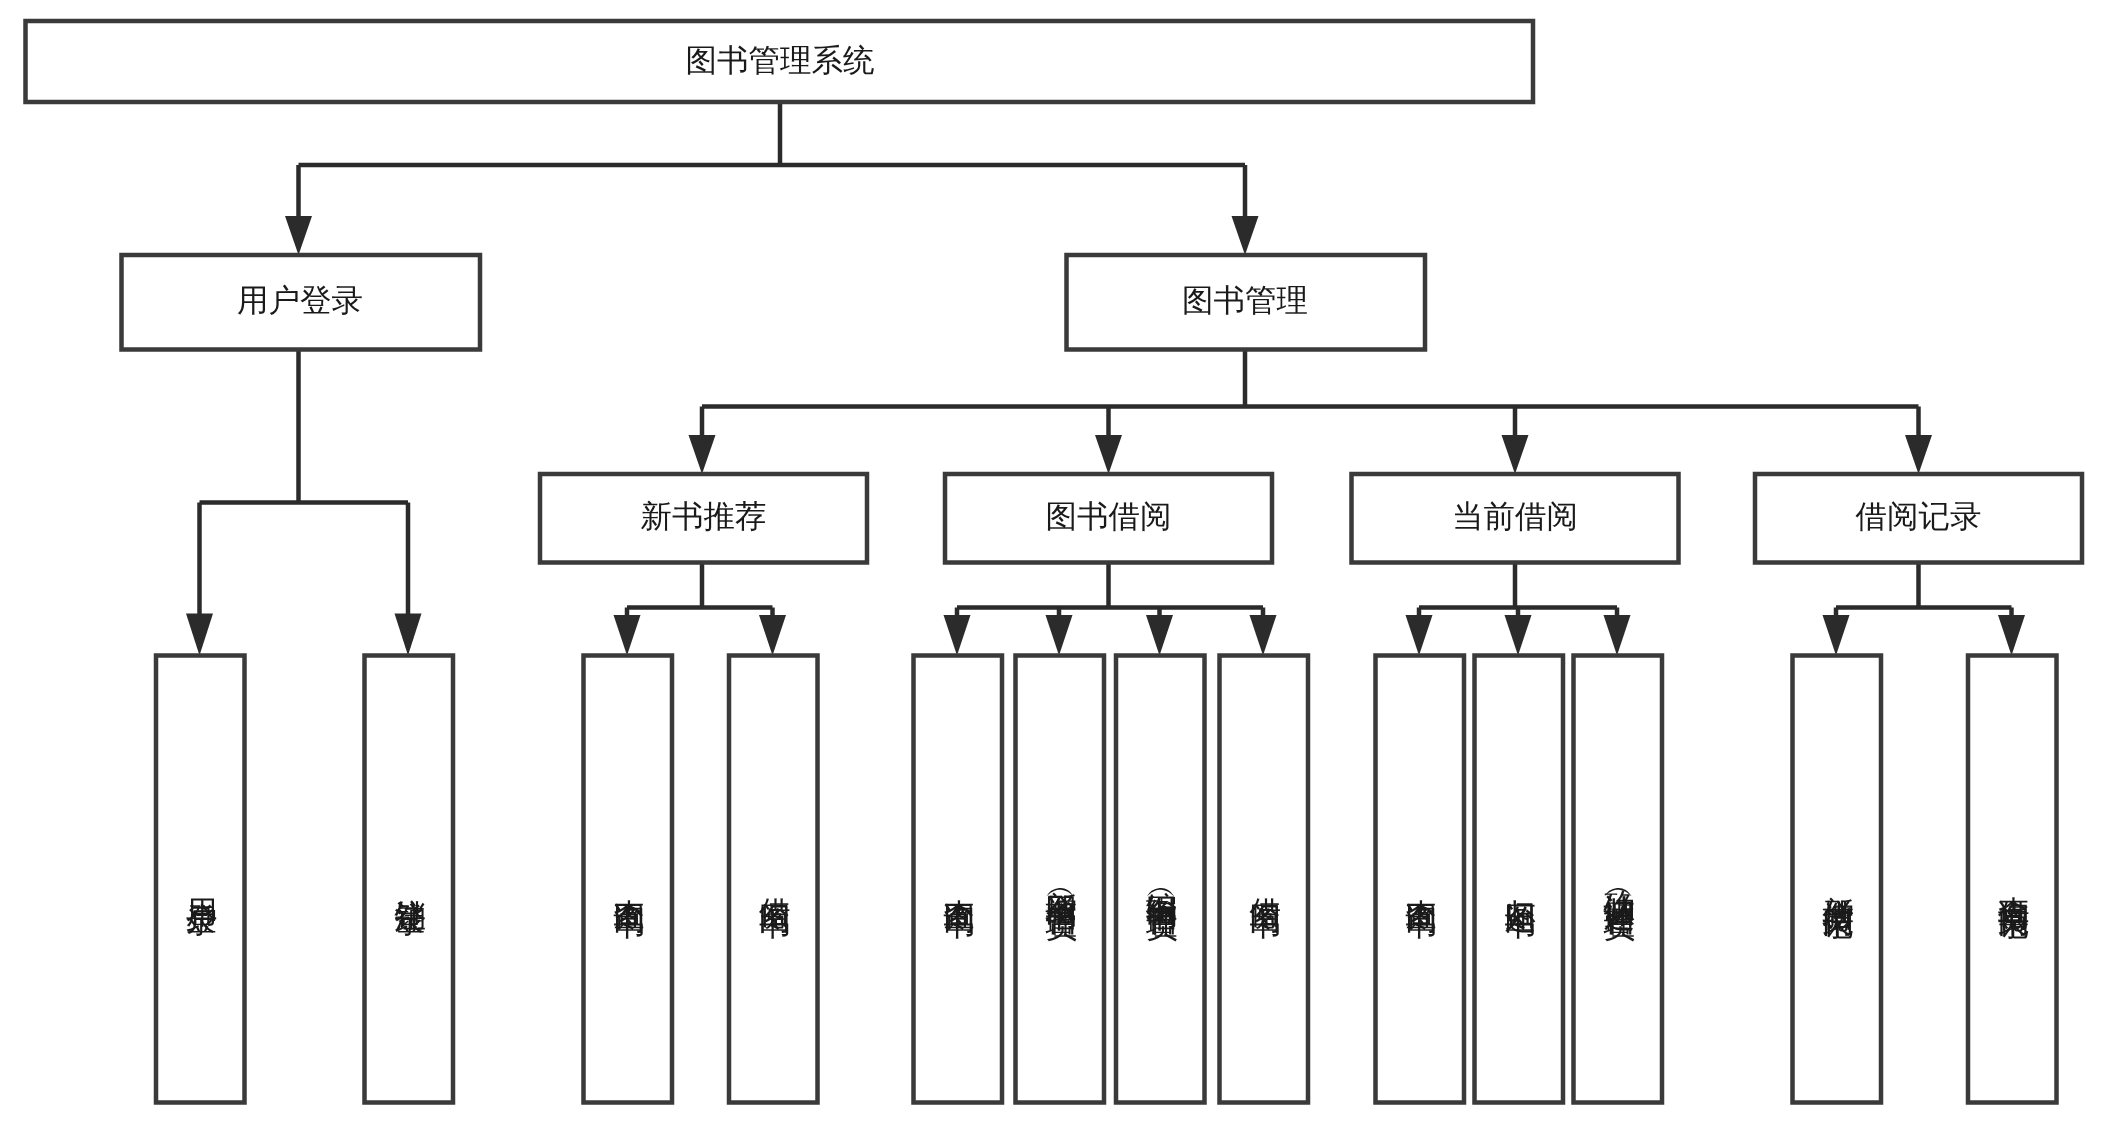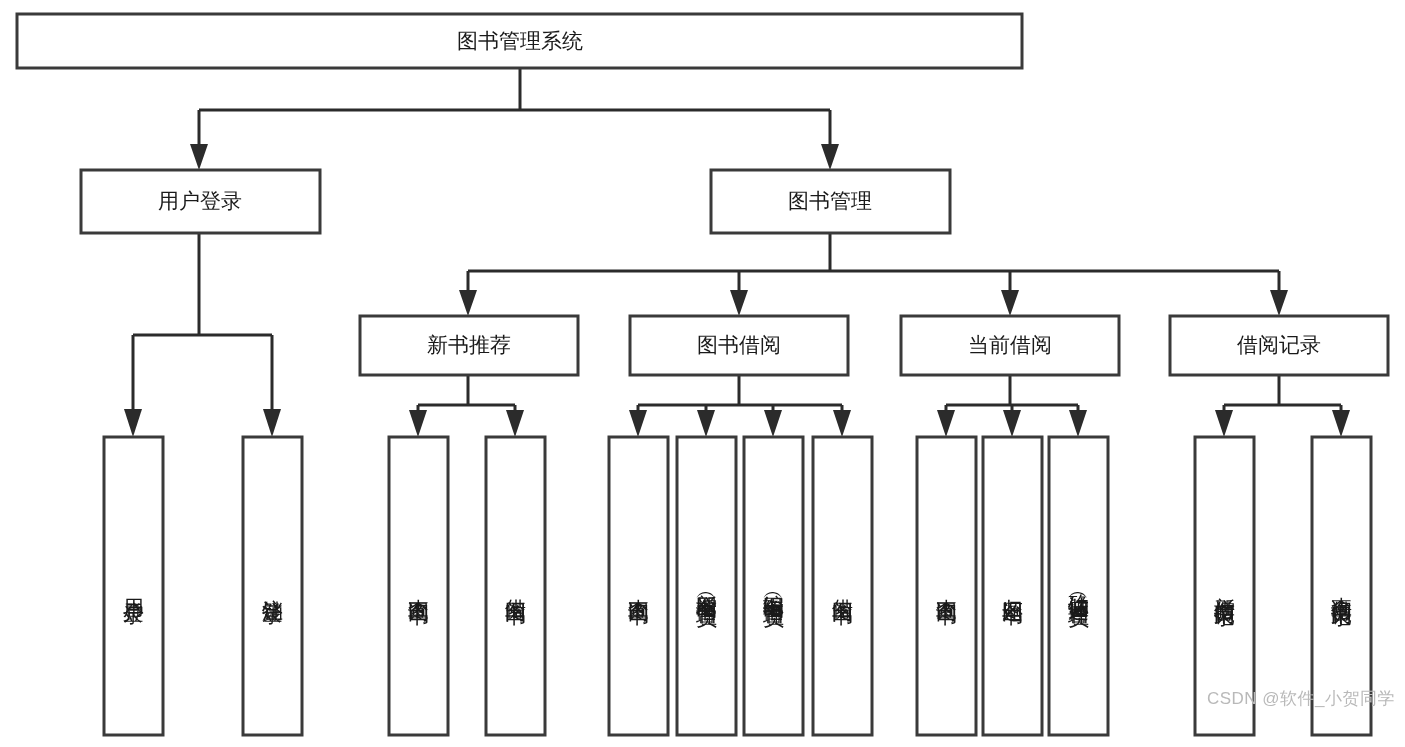--- a/index.html
+++ b/index.html
@@ -220,15 +220,14 @@
       <rect class="node-box" x="1195" y="437" width="59" height="298"></rect>
       <text class="node-label-v" x="1225" y="586">新增借阅记录</text>
     </g>
     <g>
       <rect class="node-box" x="1312" y="437" width="59" height="298"></rect>
       <text class="node-label-v" x="1342" y="586">查询借阅记录</text>
     </g>
 
   </svg>
 
-  <div class="watermark-text">CSDN @软件_小贺同学</div>
 
 </div>
 
 </body></html>

